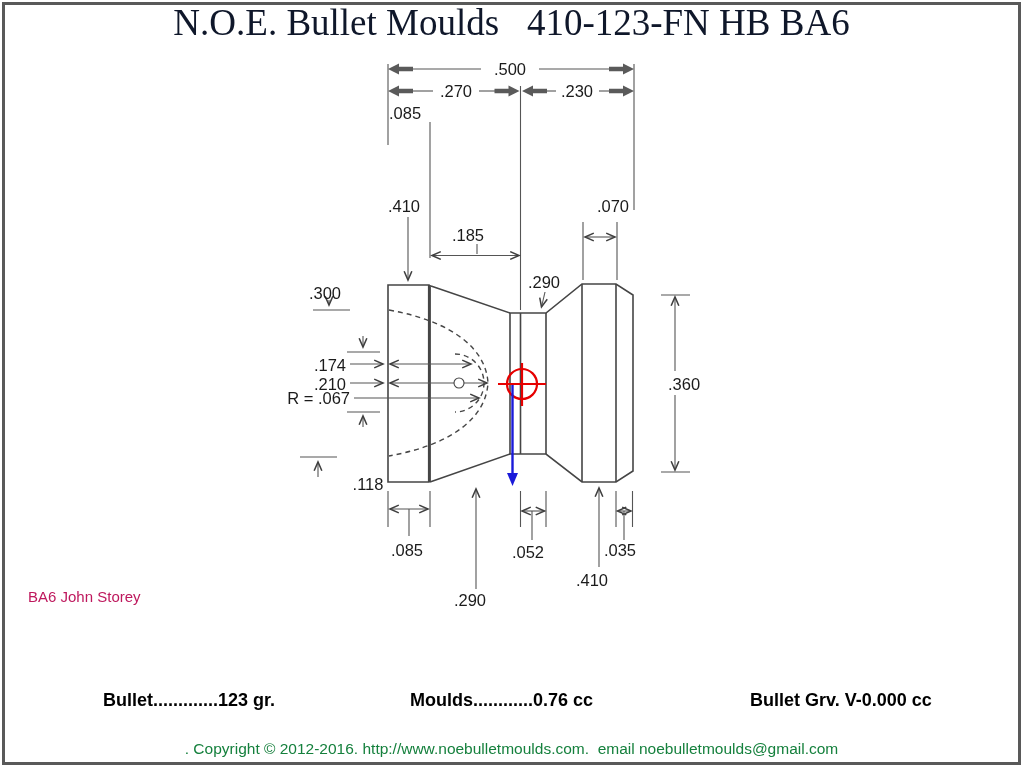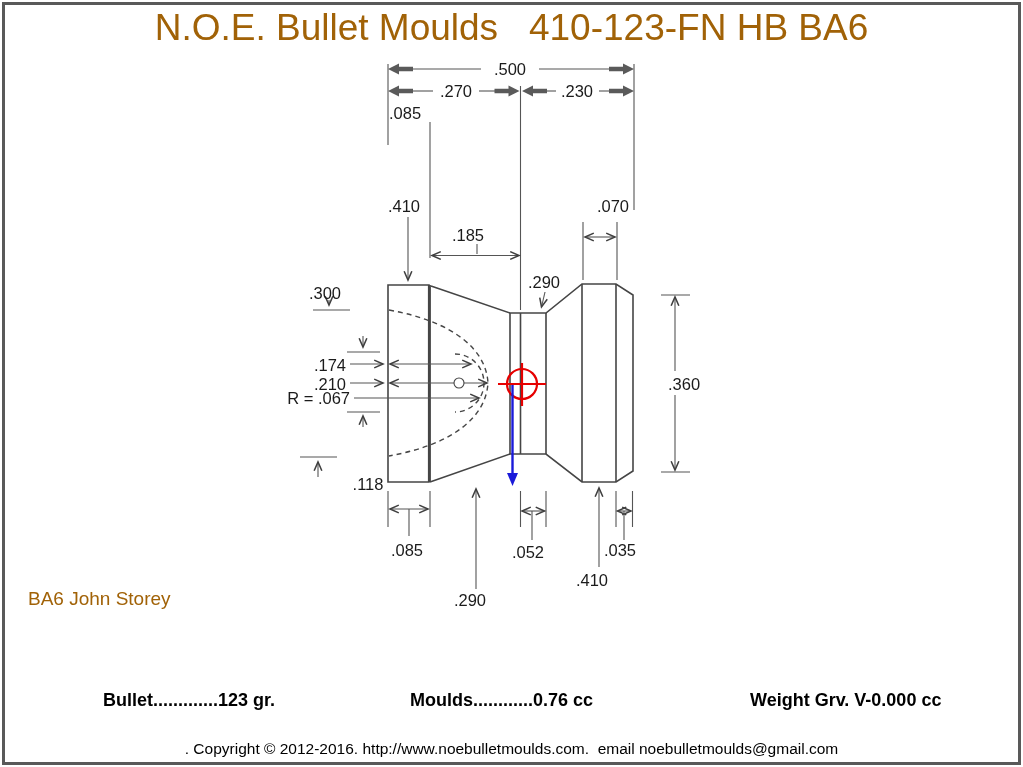--- a/index.html
+++ b/index.html
@@ -1,26 +1,26 @@
 <!DOCTYPE html>
 <html><head>
 <meta charset="utf-8">
 <style>
   html,body{margin:0;padding:0;background:#fff;}
   .page{position:relative;width:1023px;height:767px;background:#fff;overflow:hidden;
         font-family:"Liberation Sans",sans-serif;}
   .frame{position:absolute;left:2px;top:2px;right:2px;bottom:2px;border:3px solid #595959;pointer-events:none;}
-  .title{position:absolute;left:0;top:7px;width:100%;text-align:center;
-         font-family:Liberation Sans, sans-serif;font-size:37px;color:#a16207;white-space:pre;}
+  .title{position:absolute;left:0;top:1px;width:100%;text-align:center;
+         font-family:Liberation Serif, serif;font-size:37px;color:#0f172a;white-space:pre;}
   svg.draw{position:absolute;left:0;top:0;}
   .dimtext{font-family:"Liberation Sans",sans-serif;font-size:16.5px;fill:#1b1b1b;}
-  .author{position:absolute;left:28px;top:588px;font-size:19px;color:#a16207;}
+  .author{position:absolute;left:28px;top:588px;font-size:15px;color:#be185d;}
   .stats{position:absolute;font-size:18px;font-weight:bold;color:#000;line-height:28px;white-space:pre;}
   .footer{position:absolute;left:0;top:740px;width:100%;text-align:center;
-          font-size:15.5px;color:#000000;white-space:pre;}
+          font-size:15.5px;color:#15803d;white-space:pre;}
 </style>
 </head>
 <body>
 
 <div class="page">
   <div class="frame"></div>
 
   <div class="title">N.O.E. Bullet Moulds   410-123-FN HB BA6</div>
 
   <svg class="draw" width="1023" height="767" viewBox="0 0 1023 767">
@@ -166,19 +166,19 @@
     
   </div>
 
   <div class="stats" style="left:410px;top:630px;">
     <div>Moulds............0.76 cc</div>
     
     
   </div>
 
   <div class="stats" style="left:750px;top:630px;">
-    <div>Weight Grv. V-0.000 cc</div>
+    <div>Bullet Grv. V-0.000 cc</div>
     
     
   </div>
 
   <div class="footer">. Copyright © 2012-2016. http://www.noebulletmoulds.com.  email noebulletmoulds@gmail.com</div>
 </div>
 
 </body></html>

